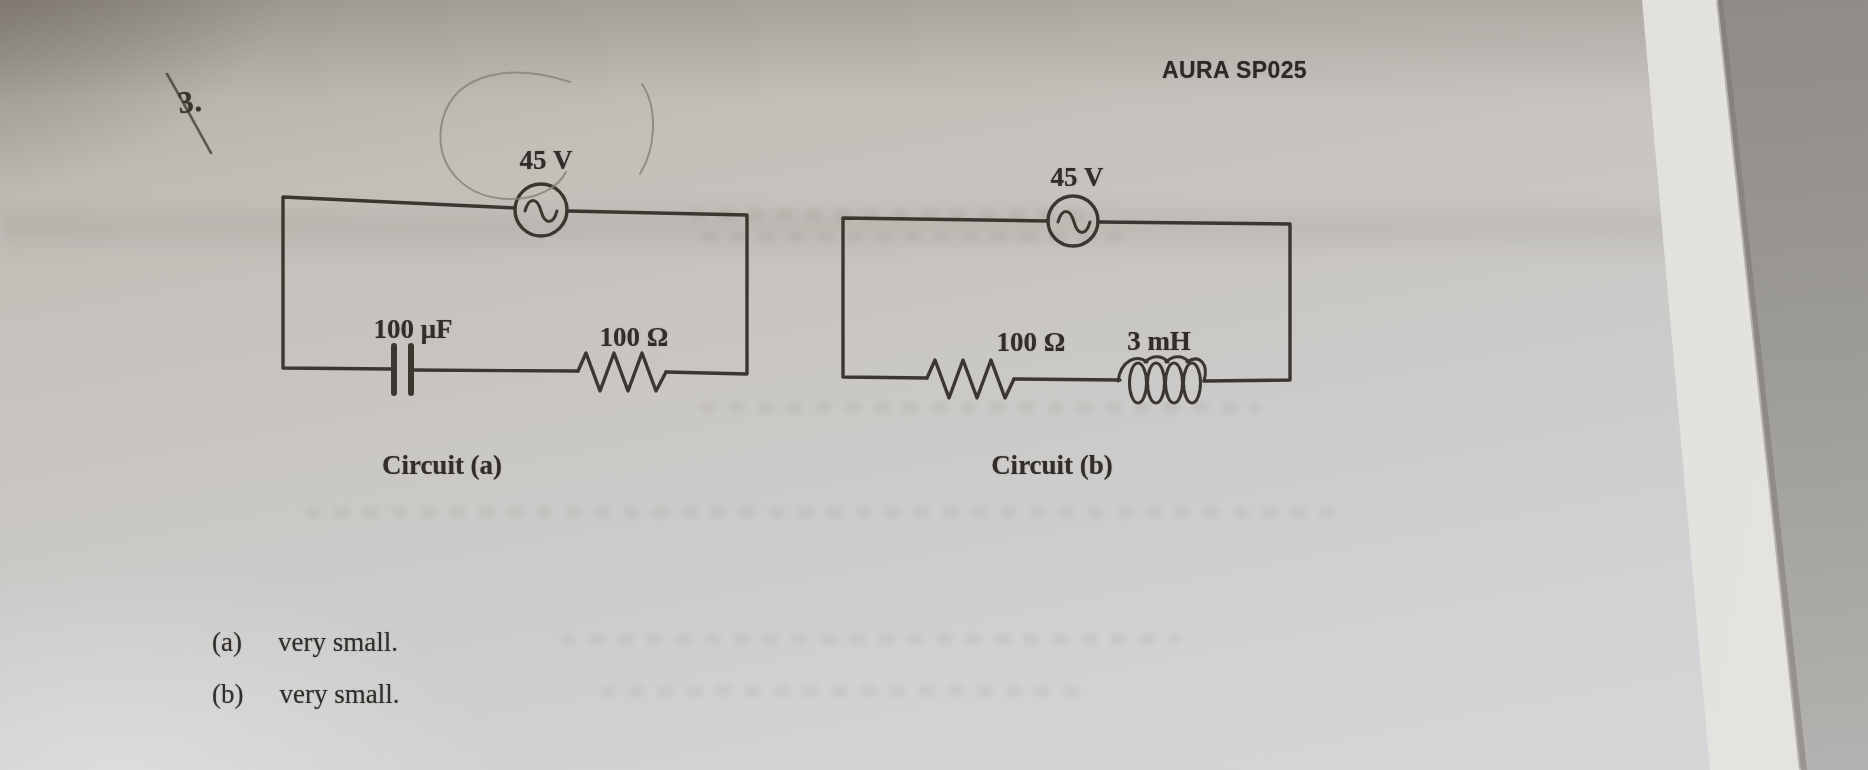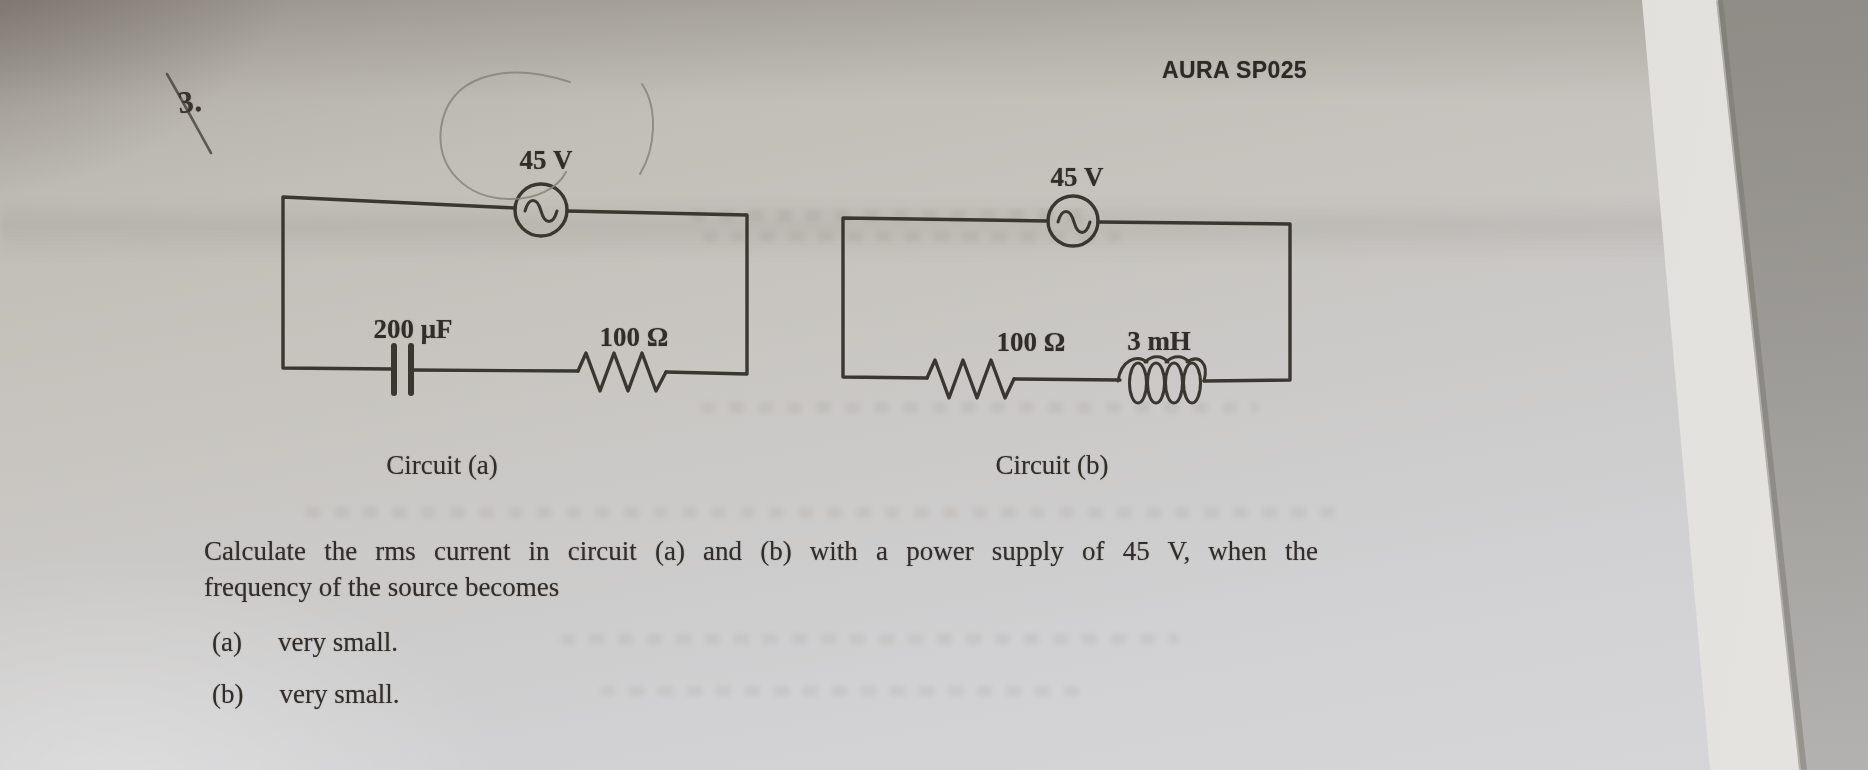--- a/index.html
+++ b/index.html
@@ -32,21 +32,21 @@
     clip-path:polygon(1716px 0px,1723px 0px,1807px 770px,1799px 770px);
     background:rgba(118,113,106,.45);filter:blur(1px);}
   
   .ghost{position:absolute;filter:blur(2.5px);opacity:.28;border-radius:5px;
     background:repeating-linear-gradient(90deg,rgba(108,101,92,.30) 0 15px,rgba(108,101,92,0) 15px 29px);}
   
   .ink{position:absolute;color:#312d28;text-shadow:0 0 1.2px rgba(49,45,40,.45);white-space:nowrap;}
   .center{transform:translateX(-50%);}
   .hdr{font-family:"Liberation Sans",sans-serif;font-weight:700;font-size:23px;letter-spacing:.4px;color:#2c2a26;}
   .clabel{font-weight:700;font-size:27px;}
-  .caption{font-weight:400;font-size:27px;}
+  .caption{font-weight:700;font-size:27px;}
   .qtext{font-size:27px;}
   .justify{width:1114px;white-space:normal;text-align:justify;text-align-last:justify;}
   .qitem{display:flex;gap:36px;}
   .handw{font-size:31px;font-weight:600;color:#3a342d;transform:rotate(-7deg);}
   svg{position:absolute;left:0;top:0;}
 </style>
 </head>
 <body>
 
 <div class="photo">
@@ -110,31 +110,29 @@
       <path d="M642,84 C658,108 656,148 640,174"></path>
       <path d="M167,74 C182,100 196,126 211,153" stroke="#4d463e" stroke-width="2.6"></path>
     </g>
   </svg>
 
   <div class="ink hdr" style="left:1162px;top:57px">AURA SP025</div>
 
   <div class="ink handw" style="left:178px;top:84px">3.</div>
 
   <div class="ink clabel center" style="left:546px;top:145px">45 V</div>
-  <div class="ink clabel center" style="left:413px;top:314px">200 μF</div>
+  <div class="ink clabel center" style="left:413px;top:314px">100 μF</div>
   <div class="ink clabel center" style="left:634px;top:322px">100 Ω</div>
   <div class="ink caption center" style="left:442px;top:450px">Circuit (a)</div>
 
   <div class="ink clabel center" style="left:1077px;top:162px">45 V</div>
   <div class="ink clabel center" style="left:1031px;top:327px">100 Ω</div>
   <div class="ink clabel center" style="left:1159px;top:326px">3 mH</div>
   <div class="ink caption center" style="left:1052px;top:450px">Circuit (b)</div>
 
-  <div class="ink qtext justify" style="left:204px;top:536px">Calculate the rms current in circuit (a) and (b) with a power supply of 45 V, when the</div>
-  <div class="ink qtext" style="left:204px;top:572px">frequency of the source becomes</div>
 
   <div class="ink qtext qitem" style="left:212px;top:627px">
     <span>(a)</span>
     <span>very small.</span>
   </div>
   <div class="ink qtext qitem" style="left:212px;top:679px">
     <span>(b)</span>
     <span>very small.</span>
   </div>
 

